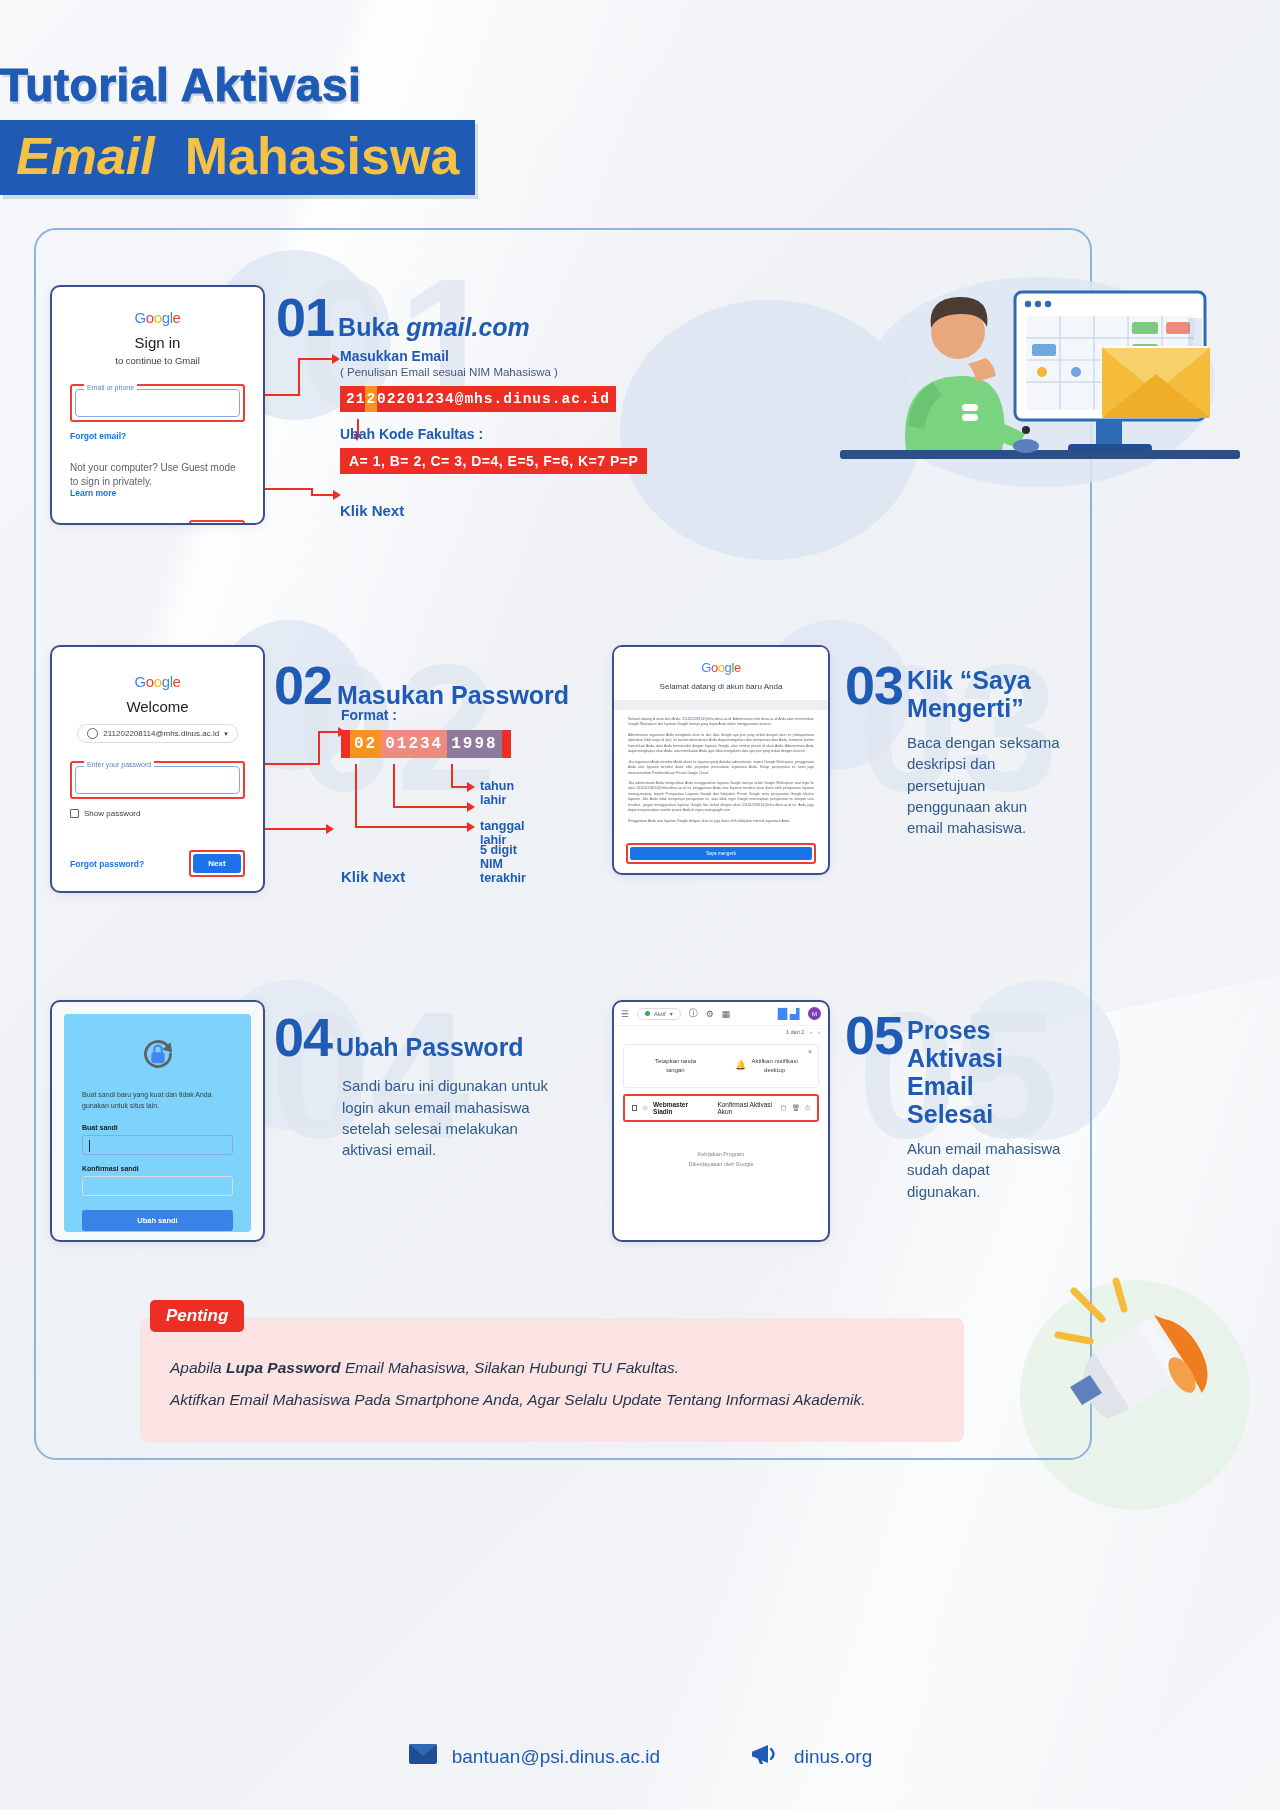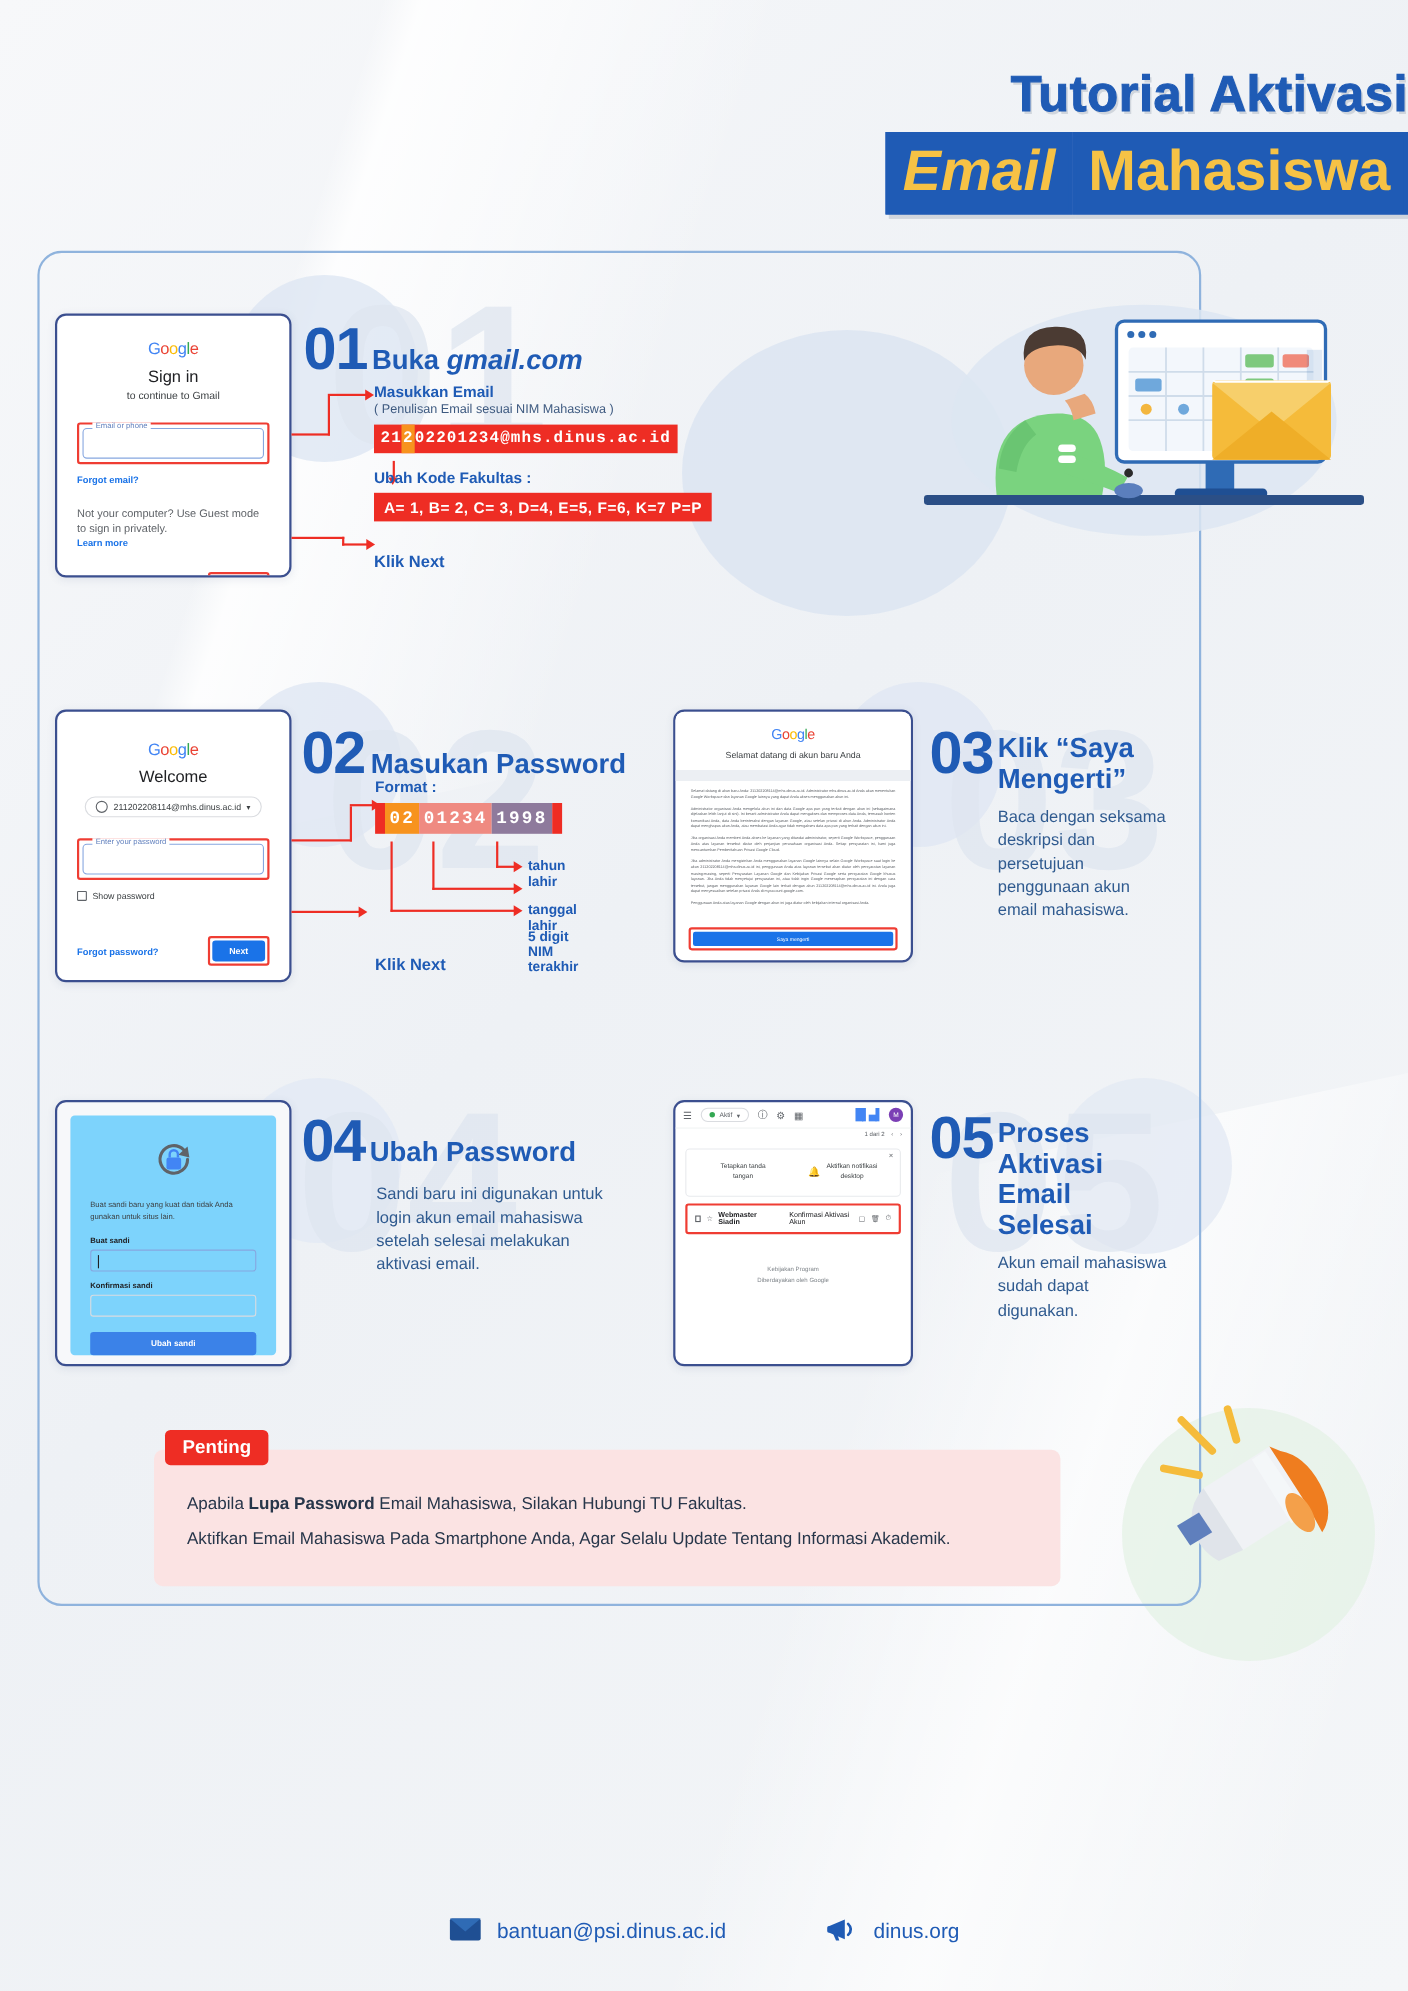--- a/index.html
+++ b/index.html
@@ -38,21 +38,21 @@
     background: #e4f2e6; opacity: .75;
   }
   .blobBlue1 { position:absolute; left:210px; top:250px; width:170px; height:170px; border-radius:50%; background:#dde6f2; opacity:.8;}
   .blobBlue2 { position:absolute; left:620px; top:300px; width:300px; height:260px; border-radius:50%; background:#dde6f2; opacity:.9;}
   .blobBlue3 { position:absolute; left:215px; top:620px; width:150px; height:150px; border-radius:50%; background:#e0e8f3; opacity:.85;}
   .blobBlue4 { position:absolute; left:760px; top:620px; width:150px; height:150px; border-radius:50%; background:#e0e8f3; opacity:.85;}
   .blobBlue5 { position:absolute; left:215px; top:980px; width:150px; height:150px; border-radius:50%; background:#e3eaf4; opacity:.85;}
   .blobBlue6 { position:absolute; left:960px; top:980px; width:160px; height:160px; border-radius:50%; background:#e3eaf4; opacity:.8;}
 
   
-  .title-wrap { position: absolute; top: 58px; left: 0; width: 1280px; text-align: right; }
+  .title-wrap { position: absolute; top: 58px; left: 0; width: 1280px; text-align: left; }
   .title-line1 {
     font-size: 46px; font-weight: 800; letter-spacing: .5px;
     color: #1f5bb5;
     -webkit-text-stroke: 1px #1f5bb5;
     text-shadow: 2px 3px 0 rgba(150,160,175,.35);
   }
   .title-line2 {
     margin-top: 8px;
     font-size: 52px; font-weight: 800;
     display: inline-block;
@@ -166,21 +166,21 @@
 
   
   .gm-bar { display:flex; align-items:center; gap:7px; padding:5px 7px; font-size:7px; color:#5f6368;}
   .gm-row { display:flex; align-items:center; gap:6px; padding:4px 6px; font-size:6.5px;}
   .gm-pill { border:1px solid #dadce0; border-radius:10px; padding:1.5px 7px; font-size:6px; display:inline-flex; align-items:center; gap:4px;}
   .gm-avatar { width:13px;height:13px;border-radius:50%;background:#7b3fb5;color:#fff;font-size:6px;
                display:flex;align-items:center;justify-content:center;}
   .gm-card { flex:1; text-align:center; font-size:6px; color:#3c4043; line-height:1.5;}
 
   
-  .penting-wrap { position:absolute; left:140px; top:1300px; width:824px; z-index:3;}
+  .penting-wrap { position:absolute; left:140px; top:1300px; width:824px; z-index:3;font-style:italic;}
   .penting-tag {
     position:absolute; left:10px; top:0;
     background:#ee2d24; color:#fff; font-size:17px; font-weight:800;
     padding:6px 16px; border-radius:5px; z-index:4;
   }
   .penting-body {
     margin-top:18px;
     background:#fbe3e3; border-radius:8px;
     padding:34px 30px 26px 30px;
     font-size:15.5px; color:#27364a; line-height:2.05;

